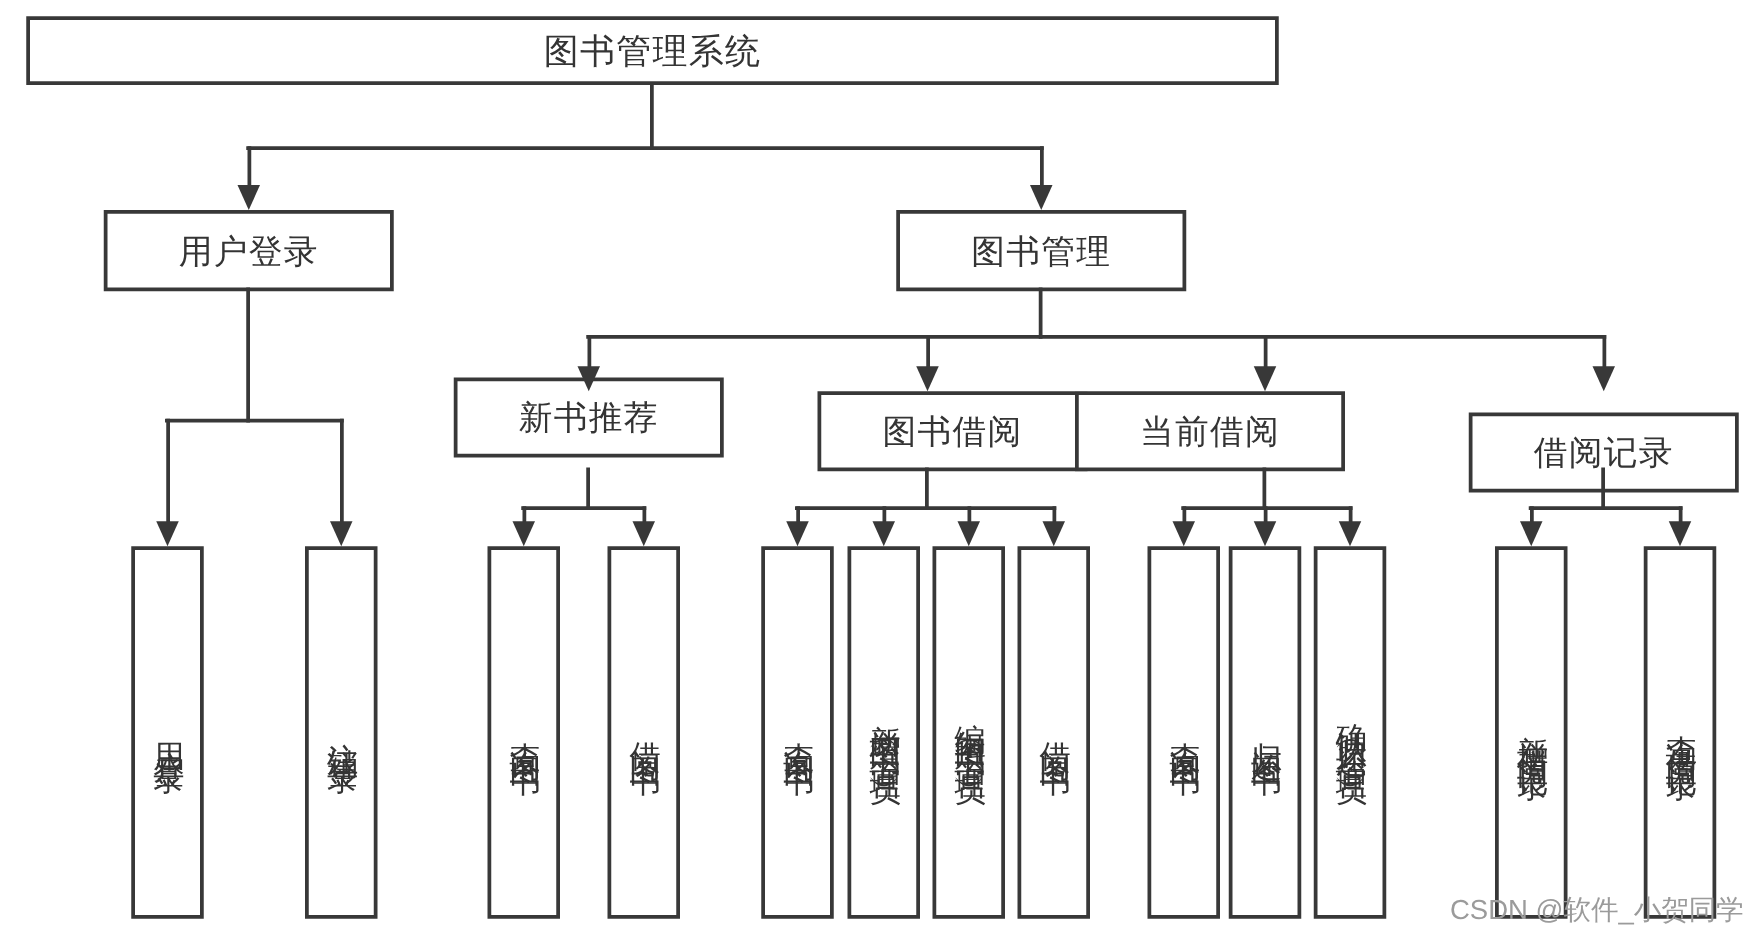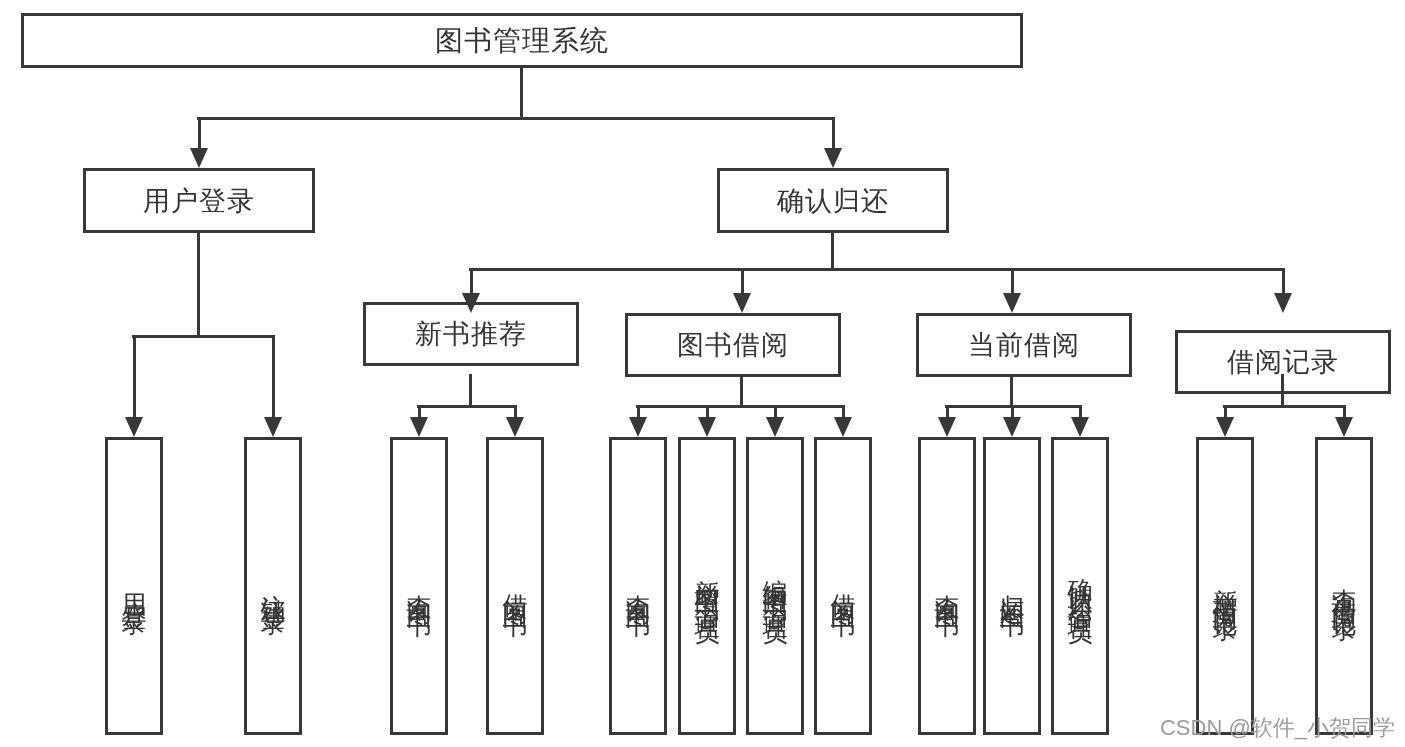--- a/index.html
+++ b/index.html
@@ -44,32 +44,32 @@
 
   <div class="box root" style="left:21px; top:13px; width:1002px; height:55px;">
     <span class="hlabel">图书管理系统</span>
   </div>
 
   <div class="box" style="left:83px; top:168px; width:232px; height:65px;">
     <span class="hlabel">用户登录</span>
   </div>
 
   <div class="box" style="left:717px; top:168px; width:232px; height:65px;">
-    <span class="hlabel">确认归还</span>
+    <span class="hlabel">图书管理</span>
   </div>
 
   <div class="box" style="left:363px; top:302px; width:216px; height:64px;">
     <span class="hlabel">新书推荐</span>
   </div>
 
-  <div class="box" style="left:625px; top:313px; width:216px; height:64px;font-family:Liberation Mono, monospace;">
+  <div class="box" style="left:654px; top:313px; width:216px; height:64px;font-family:Liberation Mono, monospace;">
     <span class="hlabel">图书借阅</span>
   </div>
 
-  <div class="box" style="left:916px; top:313px; width:216px; height:64px;">
+  <div class="box" style="left:860px; top:313px; width:216px; height:64px;">
     <span class="hlabel">当前借阅</span>
   </div>
 
   <div class="box" style="left:1175px; top:330px; width:216px; height:64px;justify-content:center;">
     <span class="hlabel">借阅记录</span>
   </div>
 
   <div class="box leaf" style="left:105px; top:437px; width:58px; height:298px;">
     <span class="vlabel">用户登录</span>
   </div>

